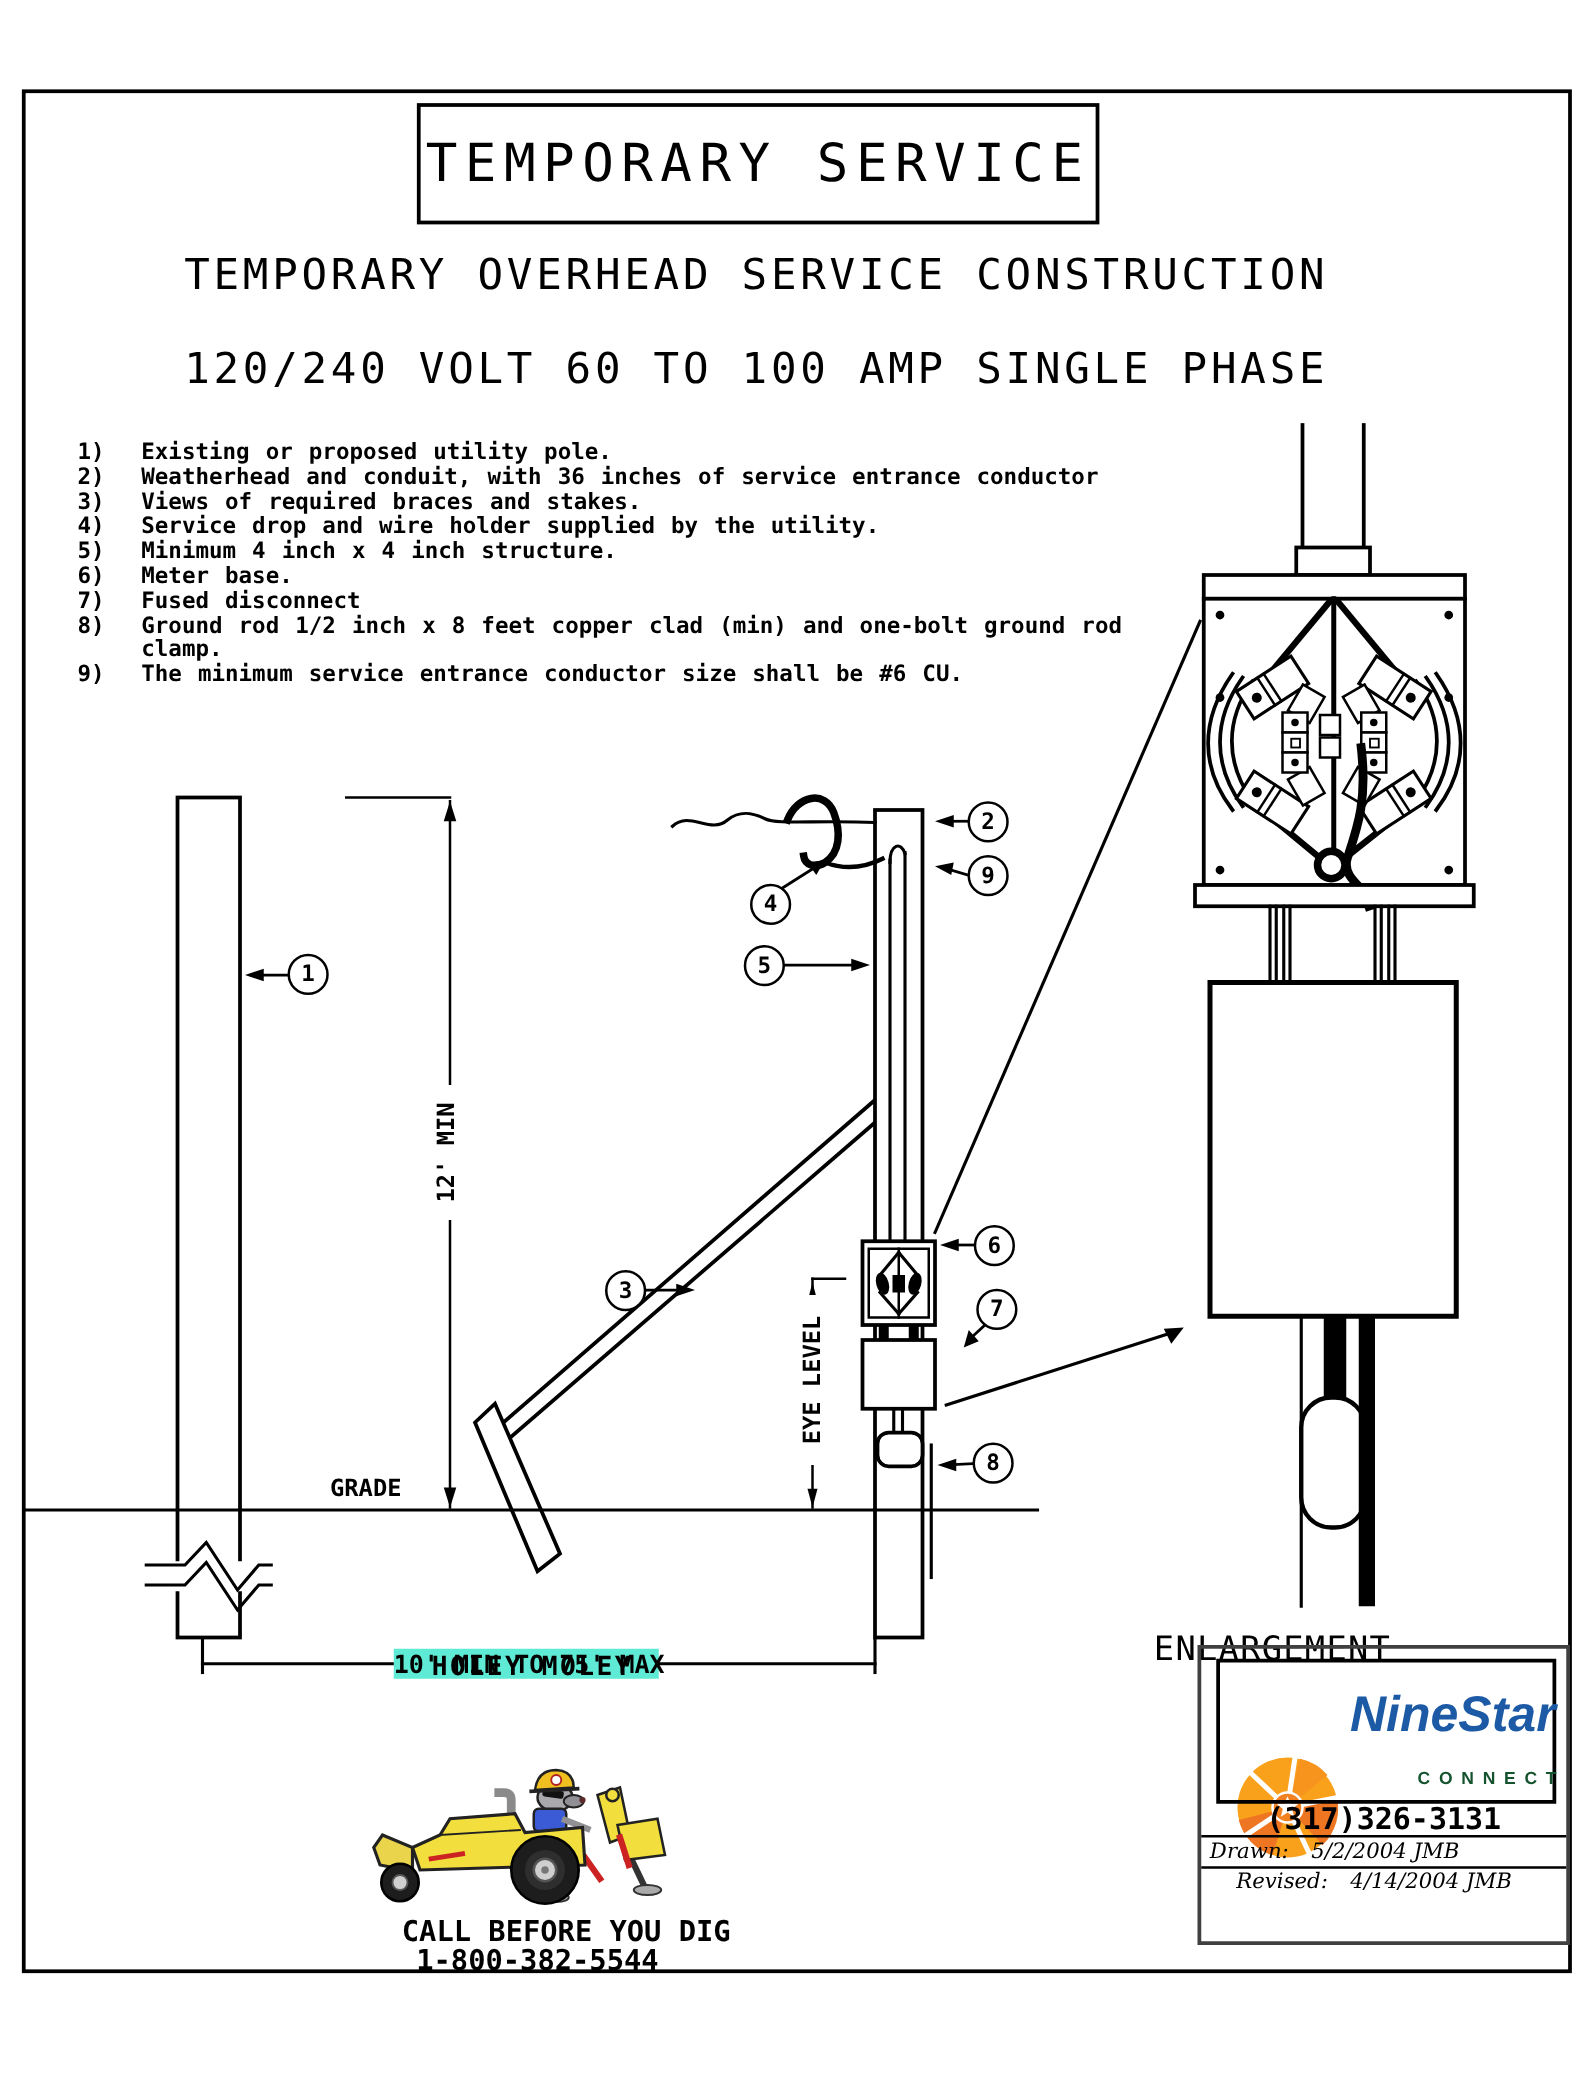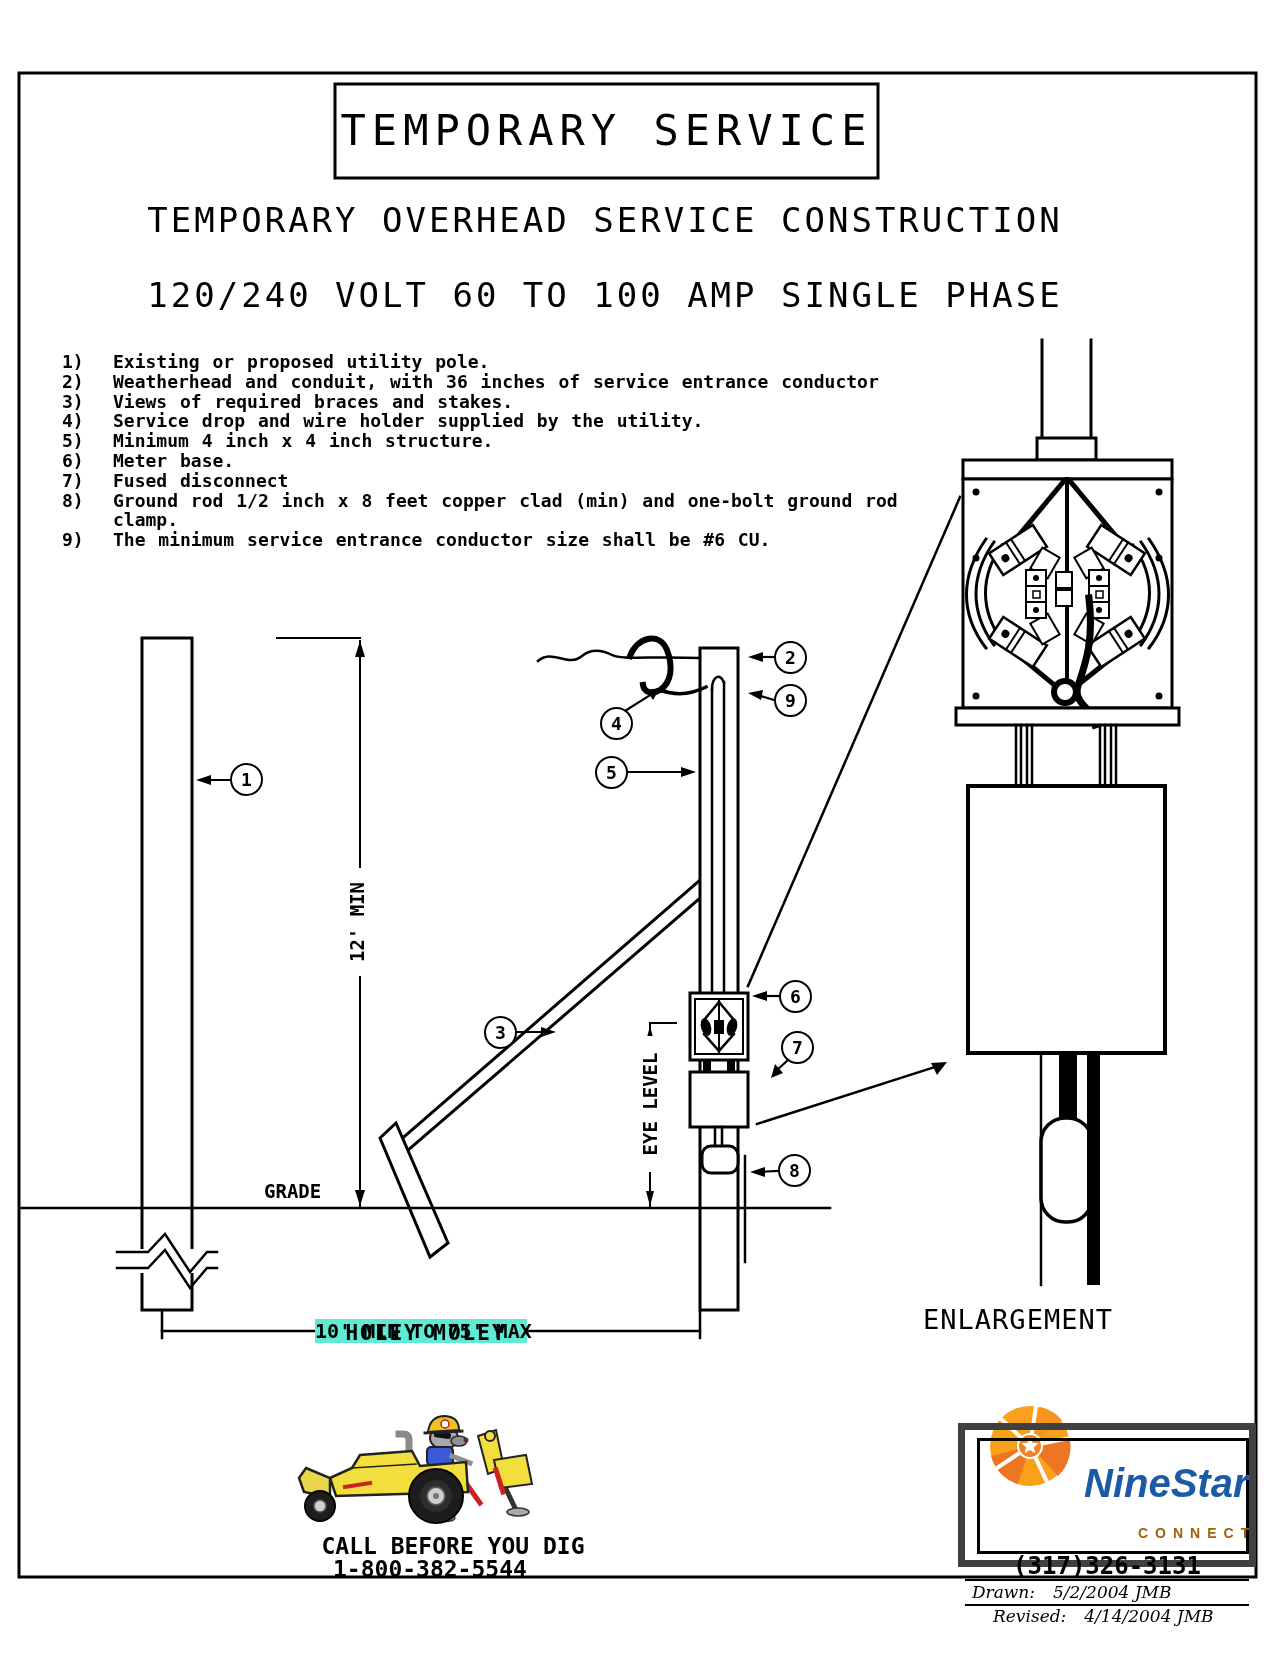--- a/index.html
+++ b/index.html
@@ -15,27 +15,27 @@
   .nrow{display:flex;} .nn{flex:0 0 51px;width:51px;} .nind{padding-left:51px;}
   .lbl{font-size:19px;font-weight:bold;}
   .rot{transform:rotate(-90deg);background:#fff;text-align:center;height:24px;line-height:24px;}
   .mask{background:#5eead4;text-align:center;}
   .callout{position:absolute;z-index:2;width:33px;height:33px;border:2.5px solid #000;border-radius:50%;
            background:#fff;text-align:center;line-height:29px;font-size:18px;font-weight:bold;box-sizing:border-box;}
   .enl{left:908px;top:1304px;width:220px;text-align:center;font-size:27px;letter-spacing:1px;}
   .hm-title{left:326px;top:1321px;width:200px;text-align:center;font-size:21px;font-weight:bold;letter-spacing:2px;}
   .hm-call{left:313px;top:1533px;width:280px;text-align:center;font-size:23px;font-weight:bold;}
   .hm-phone{left:333px;top:1556px;width:240px;text-align:left;font-size:23px;font-weight:bold;}
-  .tblock{position:absolute;z-index:2;left:958px;top:1423px;width:298px;height:144px;
-          border:7px solid #404040;box-sizing:border-box;}
+  .tblock{position:absolute;z-index:2;left:958px;top:1316px;width:298px;height:240px;
+          border:3px solid #404040;box-sizing:border-box;}
   .logobox{position:absolute;left:12px;top:8px;width:272px;height:116px;border:3px solid #000;box-sizing:border-box;}
   .ns-name{position:absolute;left:104px;top:20px;font-family:"Liberation Sans",sans-serif;
            font-style:italic;font-weight:bold;font-size:40px;color:#1C5AA5;}
   .ns-tag{position:absolute;left:158px;top:84px;font-family:"Liberation Sans",sans-serif;
-          font-weight:bold;font-size:14px;letter-spacing:7px;color:#a16207;}
+          font-weight:bold;font-size:14px;letter-spacing:7px;color:#14532d;}
   .tb-phone{position:absolute;left:0;top:122px;width:100%;text-align:center;font-size:24px;font-weight:bold;}
   .tb-div{position:absolute;left:0;width:100%;height:2px;background:#000;}
   .tb-row{position:absolute;left:0;width:100%;height:22px;font-family:"DejaVu Serif",serif;
           font-style:italic;font-size:17px;display:flex;}
   .tb-lab{flex:0 0 70px;text-align:right;} .tb-val{padding-left:18px;}
 </style>
 </head>
 <body>
 
 <div class="page">

